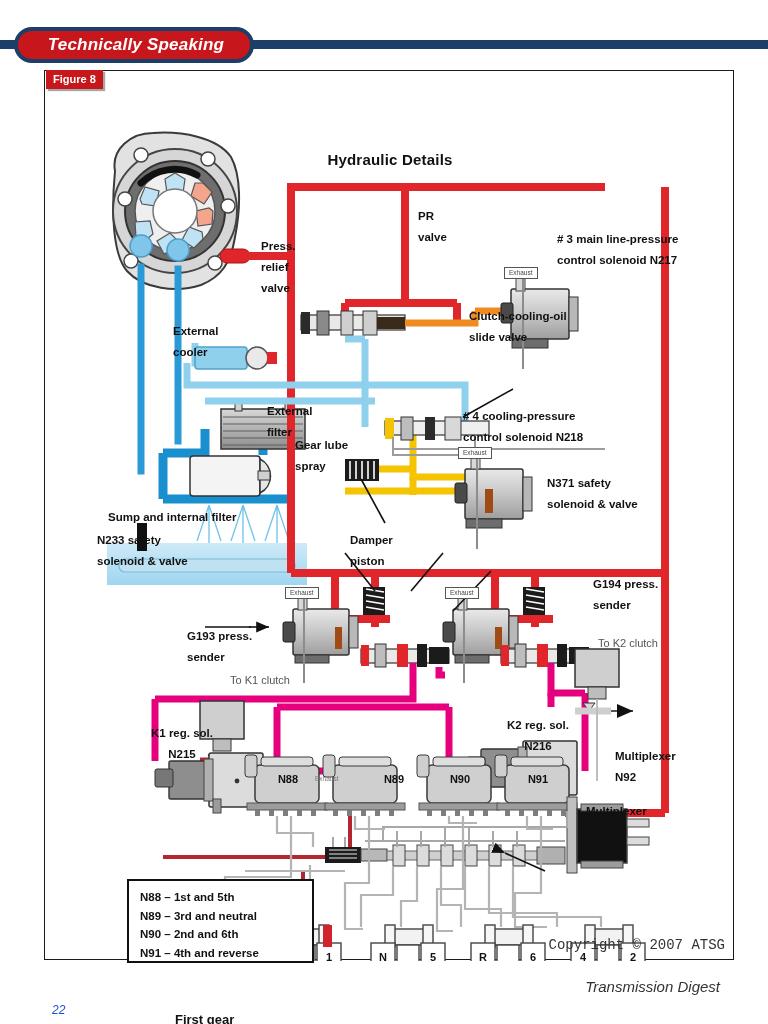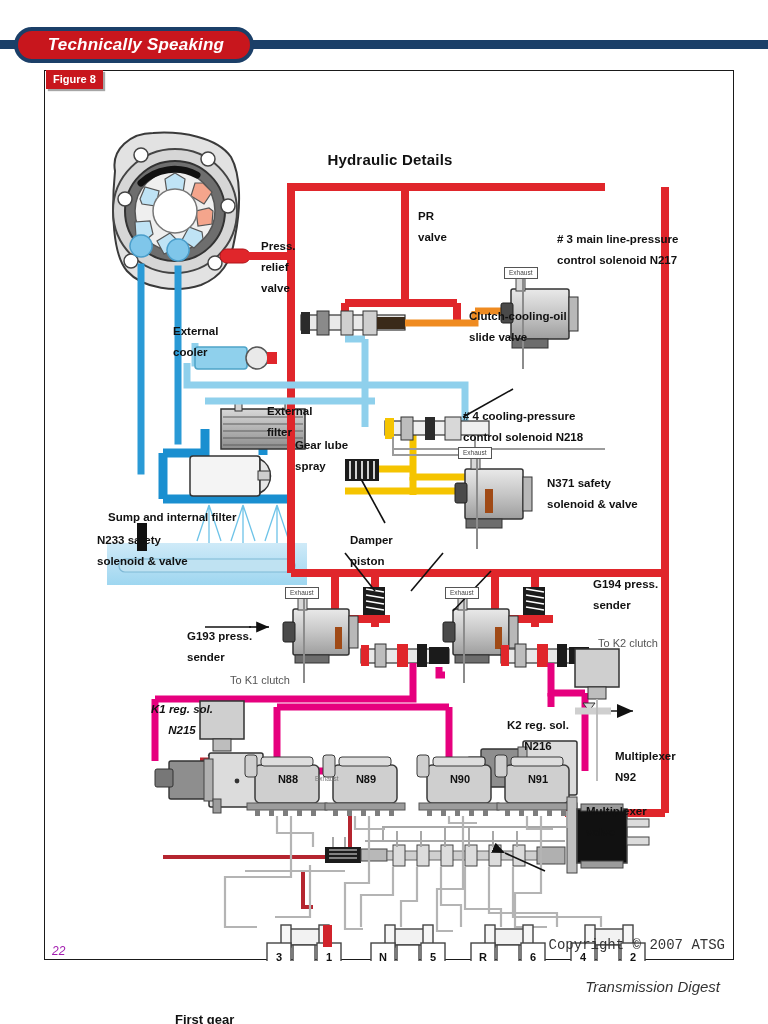--- a/index.html
+++ b/index.html
@@ -40,21 +40,21 @@
     box-shadow:2px 2px 1px rgba(0,0,0,.35);
   }
   #fig-title{
     position:absolute;left:0;top:80px;width:690px;text-align:center;
     font-weight:bold;font-size:15px;color:#111;letter-spacing:.2px;
   }
   #copyright{
     position:absolute;right:8px;bottom:6px;font-size:14px;color:#333;font-family:Liberation Mono, monospace;
   }
   
-  #page-num{position:absolute;left:52px;top:944px;font-size:12px;font-style:italic;color:#a21caf;}
+  #page-num{position:absolute;left:52px;top:1003px;font-size:12px;font-style:italic;color:#1d4ed8;}
   #footer-right{position:absolute;right:48px;top:978px;font-size:15px;font-style:italic;color:#333;}
 
   
   #canvas{position:absolute;left:0;top:0;width:690px;height:890px;}
   svg{position:absolute;left:0;top:0;}
 
   
   .lab{
     position:absolute;font-weight:bold;font-size:11.5px;color:#111;
     line-height:21px;white-space:pre-line;
@@ -586,49 +586,55 @@
 solenoid &amp; valve</div>
   <div class="lab" style="left:63px;top:436px;">Sump and internal filter</div>
   <div class="lab" style="left:52px;top:459px;">N233 safety
 solenoid &amp; valve</div>
   <div class="lab" style="left:142px;top:555px;">G193 press.
 sender</div>
   <div class="lab" style="left:548px;top:503px;">G194 press.
 sender</div>
   <div class="lab thin" style="left:185px;top:599px;">To K1 clutch</div>
   <div class="lab thin" style="left:553px;top:562px;">To K2 clutch</div>
-  <div class="lab" style="left:87px;top:628px;text-align:center;width:100px;font-style:italic;">K1 reg. sol.
+  <div class="lab" style="left:87px;top:652px;text-align:center;width:100px;">K1 reg. sol.
 N215</div>
   <div class="lab" style="left:443px;top:644px;text-align:center;width:100px;">K2 reg. sol.
 N216</div>
   <div class="lab" style="left:570px;top:675px;">Multiplexer
 N92</div>
   <div class="lab" style="left:541px;top:730px;">Multiplexer
 valve</div>
 
   <div class="exh" style="left:459px;top:196px;">Exhaust</div>
   <div class="exh" style="left:413px;top:376px;">Exhaust</div>
   <div class="exh" style="left:240px;top:516px;">Exhaust</div>
   <div class="exh" style="left:400px;top:516px;">Exhaust</div>
   <div class="exh nb" style="left:266px;top:703px;color:#777;">Exhaust</div>
 
   <div class="solbox" style="left:212px;top:702px;width:62px;">N88</div>
-  <div class="solbox" style="left:290px;top:702px;width:62px;">N89</div>
+  <div class="solbox" style="left:290px;top:702px;width:62px;padding-left:28px;">N89</div>
   <div class="solbox" style="left:384px;top:702px;width:62px;">N90</div>
   <div class="solbox" style="left:462px;top:702px;width:62px;">N91</div>
 
   <div class="solbox" style="left:222px;top:880px;width:24px;">3</div>
   <div class="solbox" style="left:272px;top:880px;width:24px;">1</div>
   <div class="solbox" style="left:326px;top:880px;width:24px;">N</div>
   <div class="solbox" style="left:376px;top:880px;width:24px;">5</div>
   <div class="solbox" style="left:426px;top:880px;width:24px;">R</div>
   <div class="solbox" style="left:476px;top:880px;width:24px;">6</div>
   <div class="solbox" style="left:526px;top:880px;width:24px;">4</div>
   <div class="solbox" style="left:576px;top:880px;width:24px;">2</div>
 
+  <div id="legend">
+    <div>N88 – 1st and 5th</div>
+    <div>N89 – 3rd and neutral</div>
+    <div>N90 – 2nd and 6th</div>
+    <div>N91 – 4th and reverse</div>
+  </div>
   <div id="first-gear">First gear</div>
 
   <div id="copyright">Copyright © 2007 ATSG</div>
 </div>
 
 <div id="figure-tag">Figure 8</div>
 
 <div id="page-num">22</div>
 <div id="footer-right">Transmission Digest</div>
 

